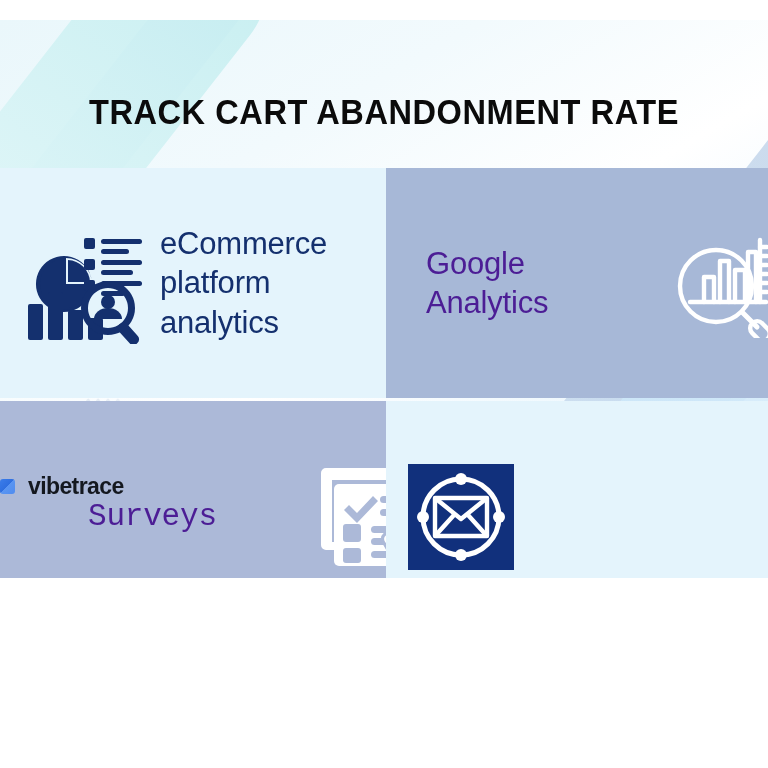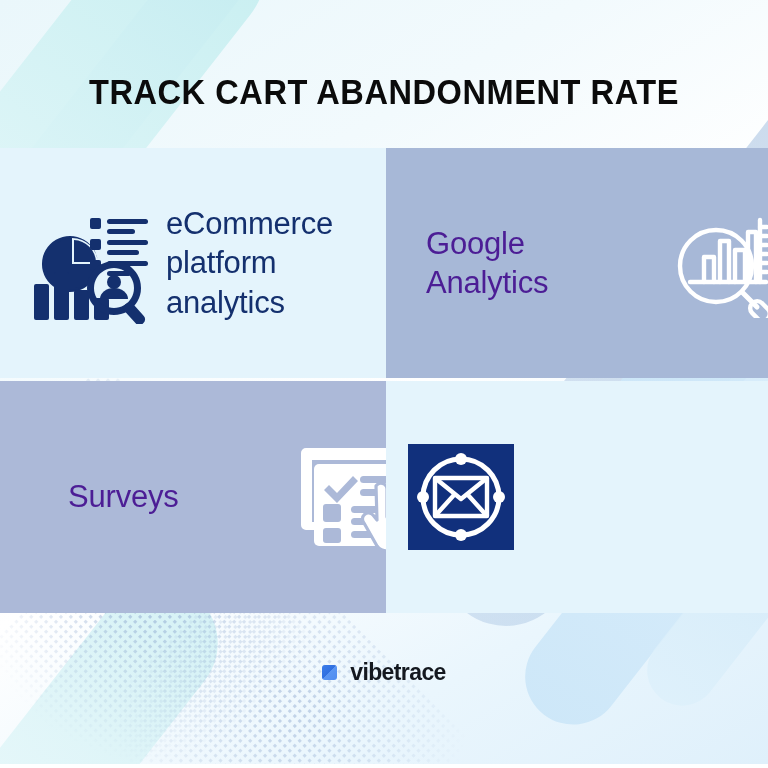--- a/index.html
+++ b/index.html
@@ -3,24 +3,25 @@
 <meta charset="utf-8">
 <style>
   html, body {
     margin: 0;
     padding: 0;
     background: #ffffff;
   }
   #infographic {
     position: relative;
     width: 768px;
-    height: 764px;
+    height: 558px;
     overflow: hidden;
     font-family: "Liberation Sans", sans-serif;
     background: linear-gradient(150deg, #eaf7fb 0%, #f2fafd 28%, #ffffff 52%, #eaf6fd 78%, #dff0fb 100%);
+    margin-top: 20px;
   }
 
   
   .bg-layer {
     position: absolute;
     inset: 0;
     overflow: hidden;
     pointer-events: none;
   }
   .diag-bar {
@@ -141,36 +142,35 @@
     font-weight: 400;
     letter-spacing: -.2px;
     white-space: pre-line;
   }
   .label-navy  { color: #14306e; }
   .label-white { color: #4c1d95; }
 
   .icon-box { flex: none; display: flex; align-items: center; justify-content: center; }
 
   
-  .cell-ecom    { padding-left: 28px; gap: 16px; }
+  .cell-ecom    { padding-left: 22px; gap: 16px; }
   .cell-ga      { padding-left: 40px; }
-  .cell-surveys { padding-left: 68px; }
+  .cell-surveys { padding-left: 88px; font-family: Liberation Mono, monospace; }
   .cell-pixels  { padding-left: 22px; gap: 28px; }
 
   .cell-ga .cell-label { flex: 1; }
   .cell-surveys .cell-label { flex: 1; }
 
   
   .footer {
     position: absolute;
     left: 0; right: 0;
     bottom: 78px;
     display: flex;
     align-items: center;
-    justify-content: center;
     gap: 13px;
   }
   .logo-mark {
     width: 15px; height: 15px;
     border-radius: 3px;
     background: linear-gradient(135deg, #3b7dea 0%, #2f6fe0 48%, #5a95f2 49%, #4f8cf0 100%);
   }
   .logo-text {
     font-size: 23px;
     font-weight: 700;

